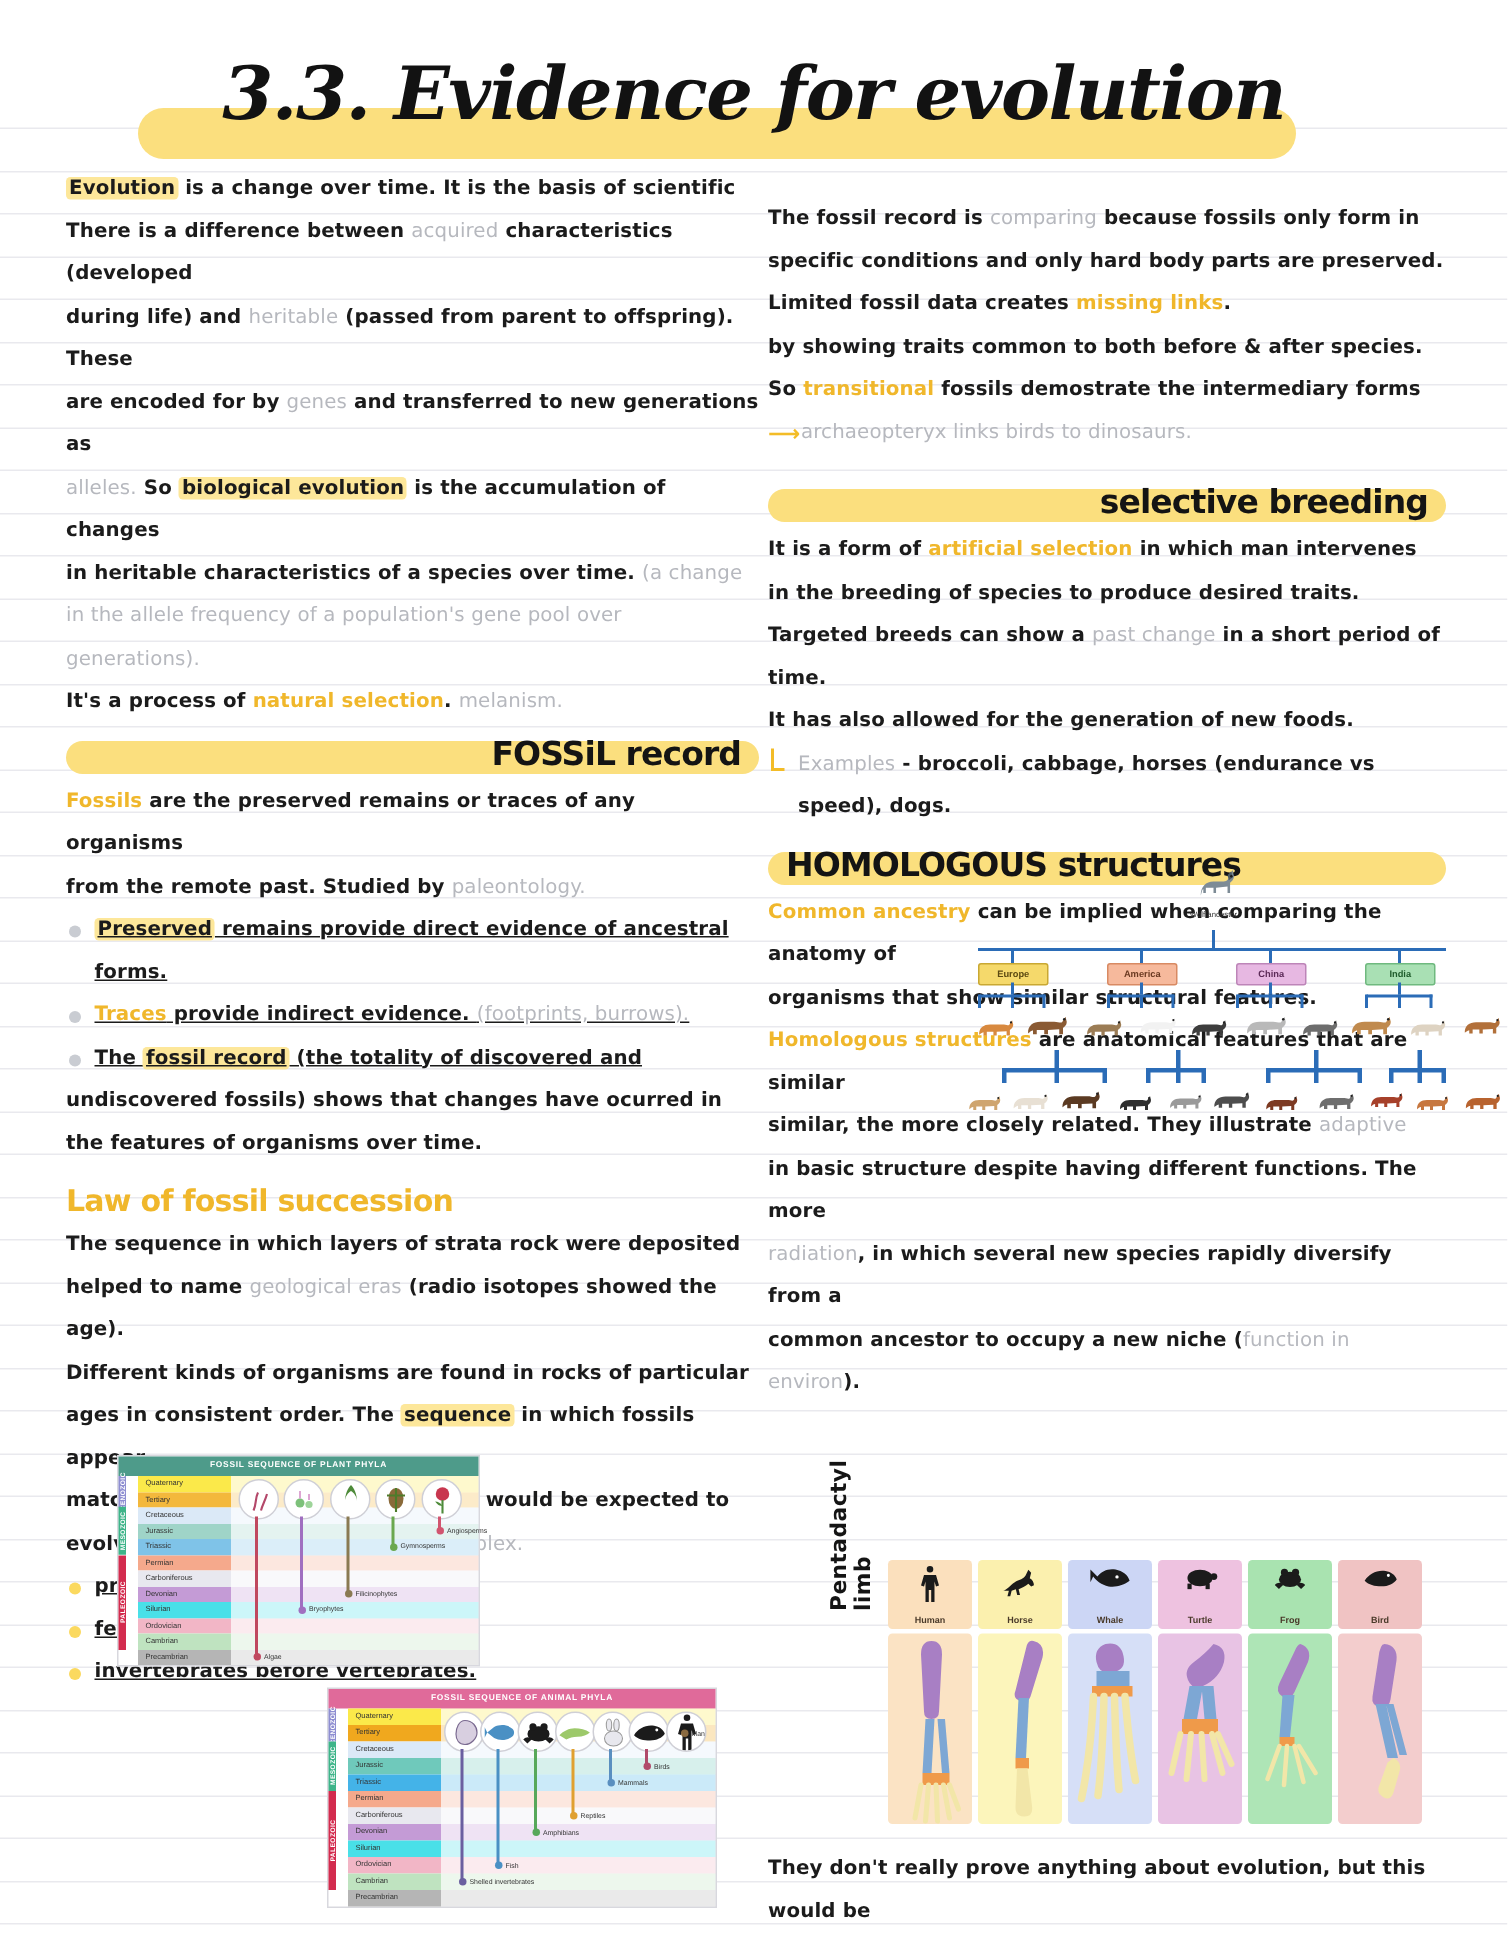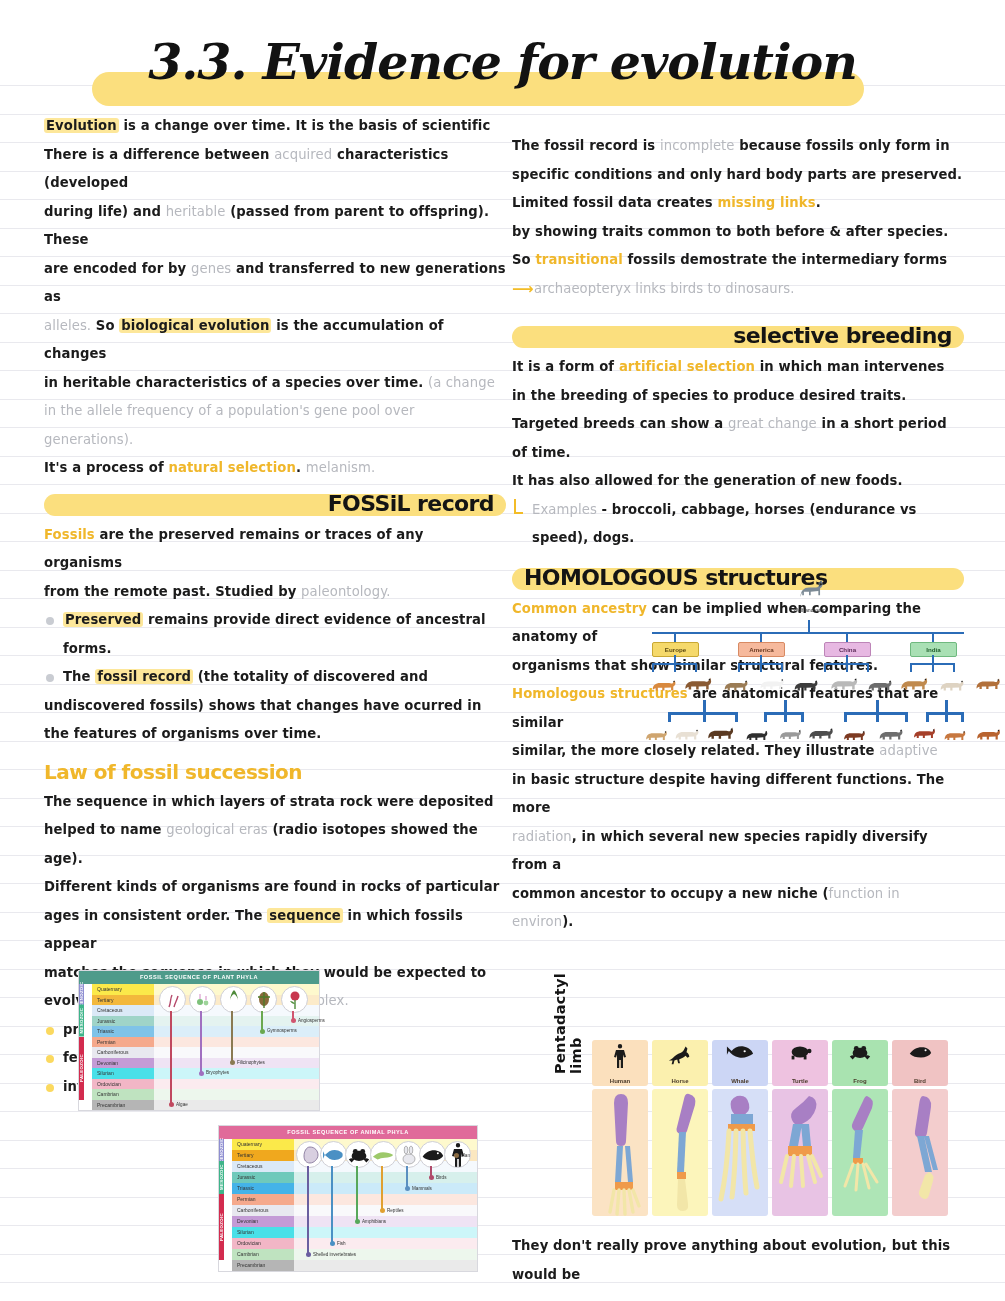--- a/index.html
+++ b/index.html
@@ -44,21 +44,21 @@
       font-weight:bold;font-size:22px;color:#141414;line-height:30px;
       letter-spacing:-.6px;white-space:nowrap;padding:0 12px;}
   .head-bar.right .tx{text-align:right;}
   .head-bar.left .tx{text-align:left;}
 
   .head-plain{font-family:"DejaVu Sans", sans-serif;font-weight:bold;
       font-size:20px;color:#f0b72b;letter-spacing:-.5px;line-height:30px;
       margin:8px 0 1px;white-space:nowrap;}
 
   
-  .blist{margin:0;padding:0;list-style:none;}
+  .blist{margin:0;padding:0;list-style:none;text-decoration:underline;}
   .blist li{position:relative;padding-left:19px;}
   .blist li .dot{position:absolute;left:2px;top:11px;width:8px;height:8px;
       border-radius:50%;background:#c9ccd2;}
   .blist.ydot li .dot{background:#fbd95f;}
 
   .arrow-line{position:relative;padding-left:22px;}
   .arrow-line .arw{position:absolute;left:0;top:0;color:#f3bc27;
       font-size:15px;font-weight:bold;line-height:28.5px;}
   .elbow{position:relative;padding-left:20px;}
   .elbow .lb{position:absolute;left:2px;top:3px;width:7px;height:13px;
@@ -192,20 +192,21 @@
     <div class="head-bar right">
       <div class="bg"></div>
       <div class="tx">FOSSiL record</div>
     </div>
     <div class="hw" id="fr-lines">
         <p><span class="y">Fossils</span><span> are the preserved remains or traces of any organisms</span></p>
         <p><span>from the remote past. Studied by </span><span class="g">paleontology.</span></p>
       </div>
     <ul class="blist hw" id="fr-bullets">
         <li><span class="dot"></span><span class="hl">Preserved</span><span> remains provide direct evidence of ancestral forms.</span></li>
+        <li><span class="dot"></span><span class="y">Traces</span><span> provide indirect evidence. </span><span class="g">(footprints, burrows).</span></li>
         <li><span class="dot"></span><span>The </span><span class="hl">fossil record</span><span> (the totality of discovered and</span></li>
       </ul>
     <div class="hw" id="fr-tail">
         <p><span>undiscovered fossils) shows that changes have ocurred  in</span></p>
         <p><span>the features of organisms over time.</span></p>
       </div>
 
     <div class="head-plain">Law of fossil succession</div>
     <div class="hw" id="ls-lines">
         <p><span>The sequence in which layers of strata rock were deposited</span></p>
@@ -218,39 +219,39 @@
     <ul class="blist ydot hw" id="ls-bullets">
         <li><span class="dot"></span><span>prokaryotes before eukaryotes.</span></li>
         <li><span class="dot"></span><span>ferns having flowers.</span></li>
         <li><span class="dot"></span><span>invertebrates before vertebrates.</span></li>
       </ul>
   </div>
 
   <div class="col-r">
 
     <div class="hw" id="tf-lines">
-        <p><span>The fossil record is </span><span class="g">incomplete</span><span> because fossils only form in</span></p>
+        <p><span>The fossil record is </span><span class="g">comparing</span><span> because fossils only form in</span></p>
         <p><span>specific conditions and only hard body parts are preserved.</span></p>
         <p><span>Limited fossil data creates </span><span class="y">missing links</span><span>.</span></p>
         <p><span>by showing traits common to both before &amp; after species.</span></p>
         <p><span>So </span><span class="y">transitional</span><span> fossils demostrate the intermediary forms</span></p>
       </div>
     <div class="hw arrow-line">
       <span class="arw">⟶</span>
       <span id="tf-arrow"><span class="g">archaeopteryx  links birds  to dinosaurs.</span></span>
     </div>
 
     <div class="head-bar right" style="margin-top:18px;">
       <div class="bg"></div>
       <div class="tx">selective breeding</div>
     </div>
     <div class="hw" id="sb-lines">
         <p><span>It is a form of </span><span class="y">artificial selection</span><span> in which man intervenes</span></p>
         <p><span>in the breeding of species to produce desired traits.</span></p>
-        <p><span>Targeted breeds can show a </span><span class="g">great change</span><span> in a short period of time.</span></p>
+        <p><span>Targeted breeds can show a </span><span class="g">past change</span><span> in a short period of time.</span></p>
         <p><span>It has also allowed for the generation of new foods.</span></p>
       </div>
     <div class="hw elbow">
       <span class="lb"></span>
       <span id="sb-example"><span class="g">Examples</span><span> - broccoli, cabbage, horses (endurance vs speed), dogs.</span></span>
     </div>
 
     <div class="head-bar left" style="margin-top:10px;">
       <div class="bg"></div>
       <div class="tx">HOMOLOGOUS structures</div>

